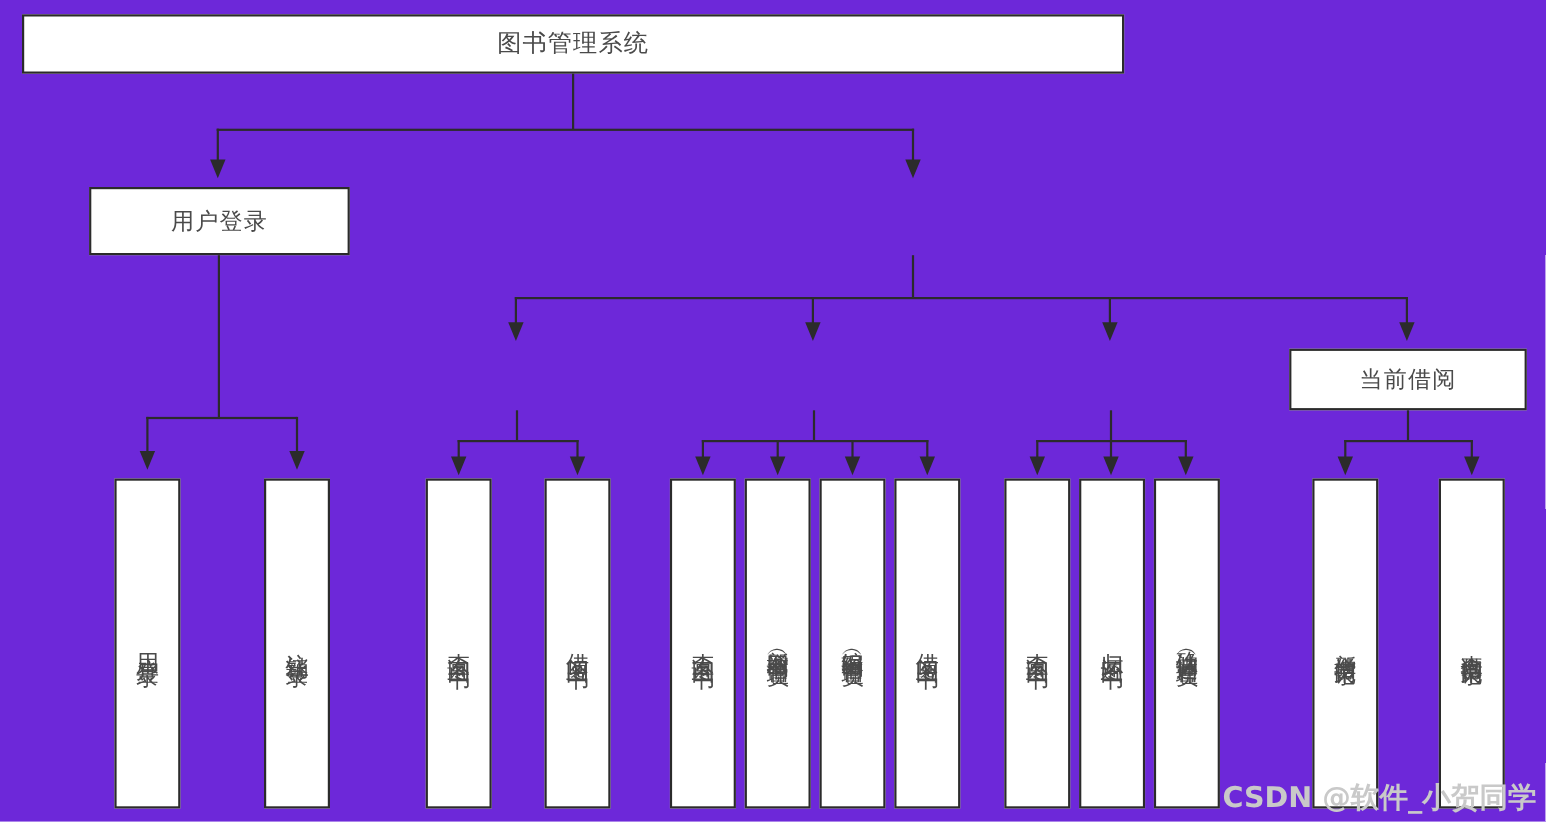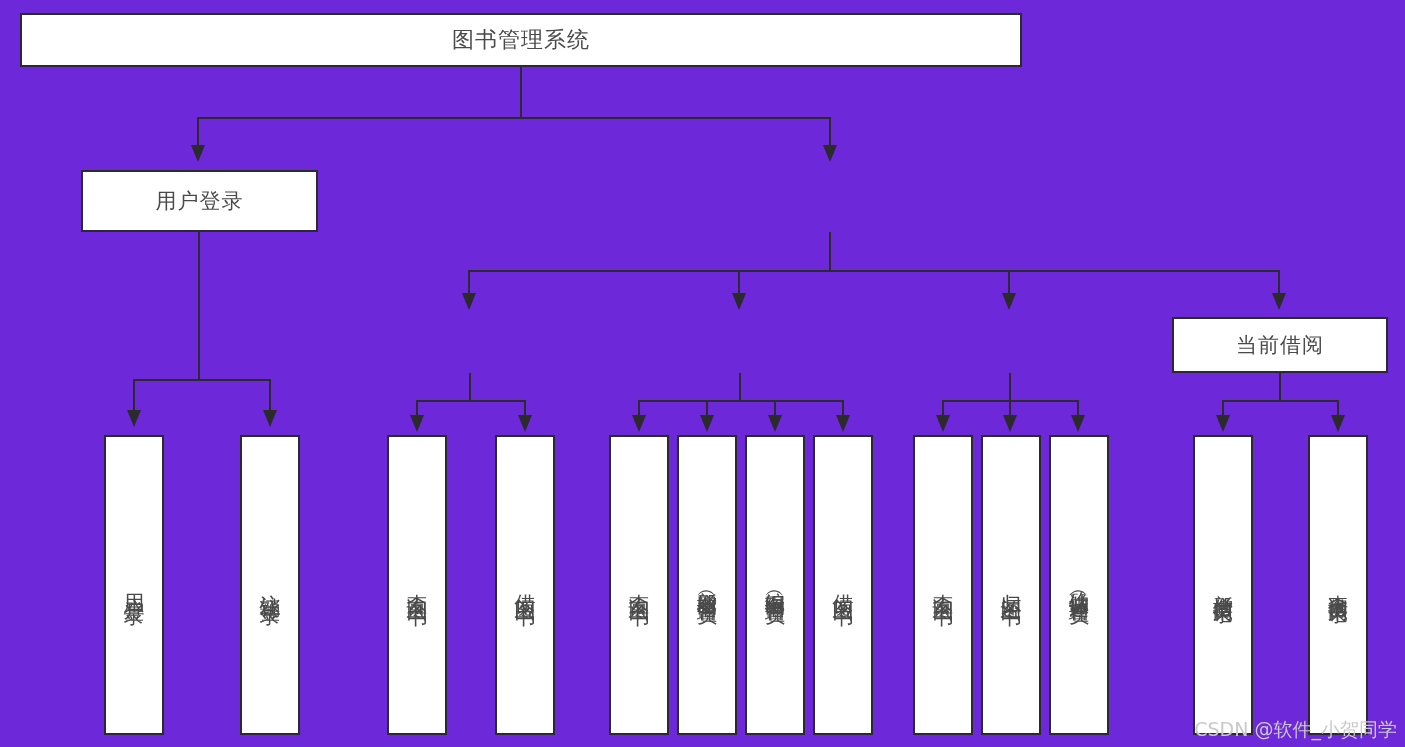--- a/index.html
+++ b/index.html
@@ -72,25 +72,26 @@
     border-left: 7px solid transparent;
     border-right: 7px solid transparent;
     border-top: 17px solid #2b2b2b;
   }
 
   
   #watermark {
     position: absolute;
     right: 8px;
     bottom: 4px;
-    font-size: 19px;
+    font-size: 26px;
     color: #c9c9c9;
     font-family: "DejaVu Sans", "Liberation Sans", sans-serif;
     white-space: nowrap;
     user-select: none;
+    font-weight: bold;
   }
 </style>
 </head>
 <body>
 
 <div id="canvas">
 
   <div class="node root horiz" style="left:20px; top:13px; width:1002px; height:54px;">
     <span class="label">图书管理系统</span>
   </div>

